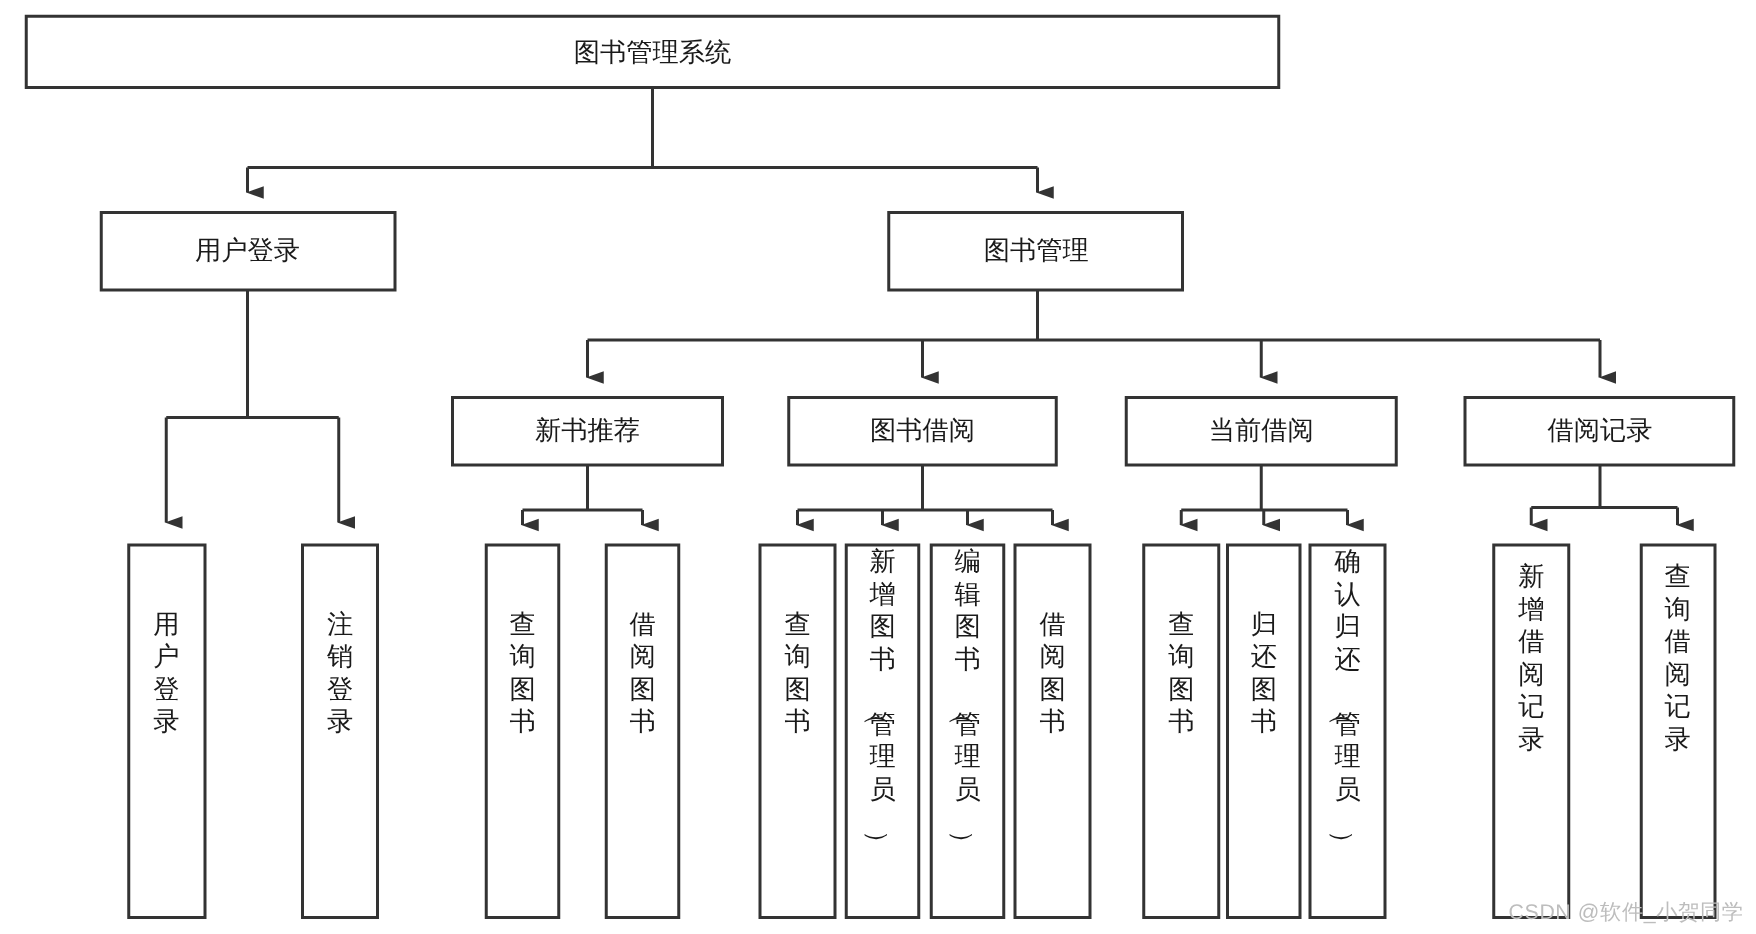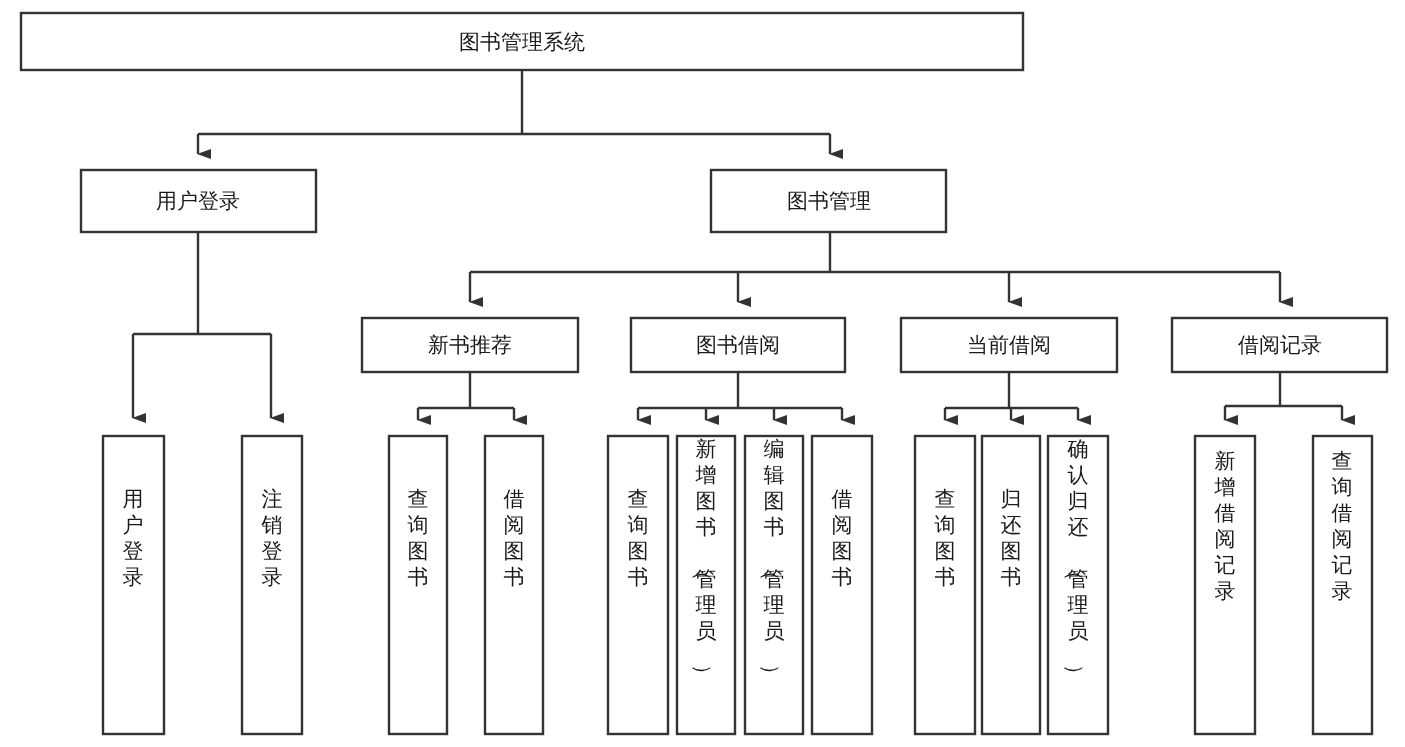--- a/index.html
+++ b/index.html
@@ -221,14 +221,15 @@
       <text class="node-label-vertical" x="1225" y="468"><tspan x="1225" dy="0">新</tspan><tspan x="1225" dy="26">增</tspan><tspan x="1225" dy="26">借</tspan><tspan x="1225" dy="26">阅</tspan><tspan x="1225" dy="26">记</tspan><tspan x="1225" dy="26">录</tspan></text>
     </g>
 
     <g>
       <rect class="node-rect" x="1313" y="436" width="59" height="298"></rect>
       <text class="node-label-vertical" x="1342" y="468"><tspan x="1342" dy="0">查</tspan><tspan x="1342" dy="26">询</tspan><tspan x="1342" dy="26">借</tspan><tspan x="1342" dy="26">阅</tspan><tspan x="1342" dy="26">记</tspan><tspan x="1342" dy="26">录</tspan></text>
     </g>
 
   </svg>
 
+  <div class="watermark">CSDN @软件_小贺同学</div>
 
 </div>
 
 </body></html>

